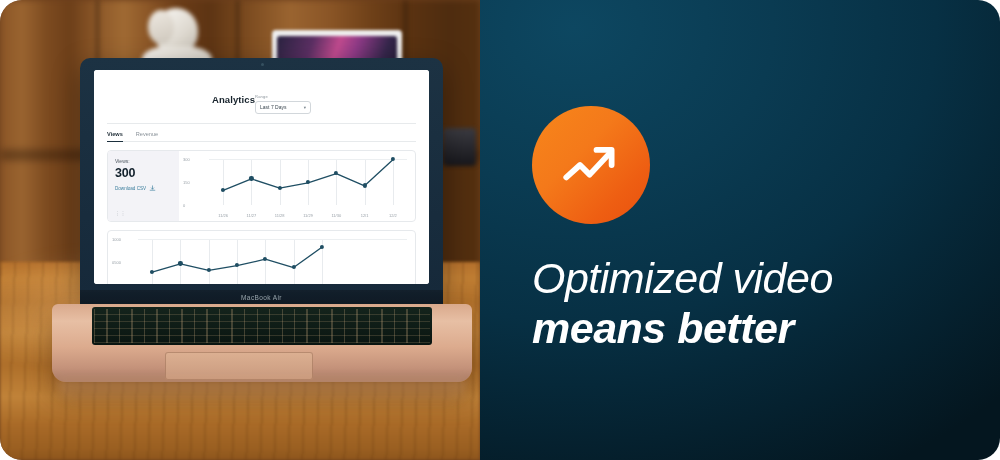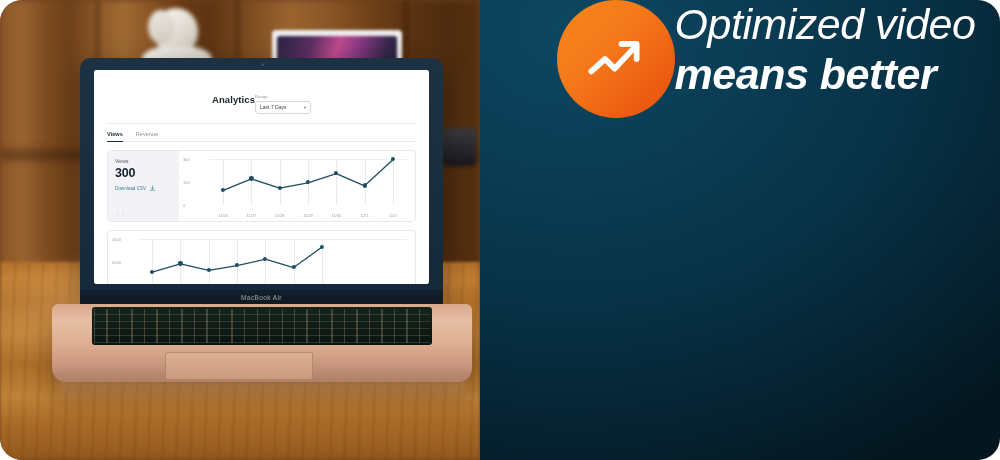--- a/index.html
+++ b/index.html
@@ -198,21 +198,21 @@
   .ylab { position:absolute; left:4px; font-size:4px; color:#9aa2a9; transform:translateY(-50%); }
   .xlab { position:absolute; bottom:3px; font-size:4px; color:#9aa2a9; transform:translateX(-50%); }
   .pt { position:absolute; width:4.2px; height:4.2px; border-radius:50%; background:#1f4e63;
         transform:translate(-50%,-50%); }
 
   
   #teal-half {
     position:relative; width:520px; height:460px;
     background:
       radial-gradient(120% 110% at 18% 6%, #0d4761 0%, #0a3b52 32%, #073044 58%, #05212f 82%, #04161f 100%);
-    display:flex; flex-direction:row; justify-content:center;
+    display:flex; flex-direction:column; justify-content:center;
     padding-left:52px;
   }
   .logo {
     width:118px; height:118px; border-radius:50%;
     background: linear-gradient(135deg,#F7861B 0%,#F4791A 40%,#EE5E12 75%,#E8500E 100%);
     display:flex; align-items:center; justify-content:center;
     margin-bottom:30px;
   }
   .headline {
     color:#ffffff; font-size:43px; line-height:1.16; letter-spacing:-.5px;

